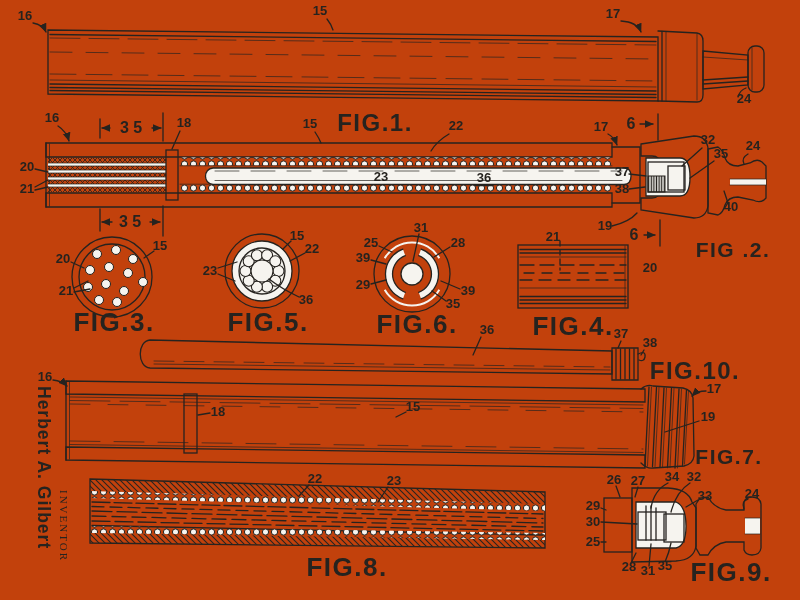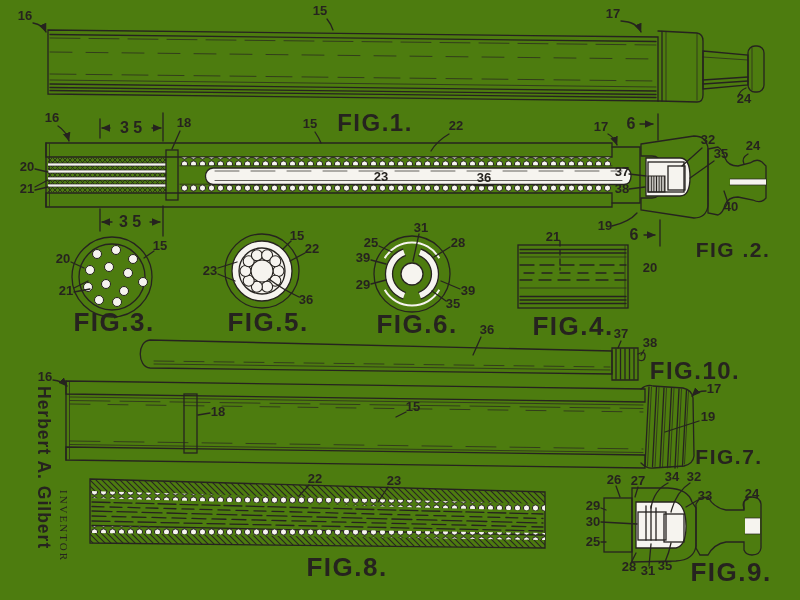--- a/index.html
+++ b/index.html
@@ -1,16 +1,16 @@
 <!DOCTYPE html>
 <html><head>
 <meta charset="utf-8">
 <style>
   html,body{margin:0;padding:0;background:#d8d6d0;}
-  .sheet{width:800px;height:600px;background:#4d7c0f;position:relative;overflow:hidden;text-decoration:underline;}
+  .sheet{width:800px;height:600px;background:#c2410c;position:relative;overflow:hidden;text-decoration:underline;}
   svg{display:block;}
   svg text{font-family:"Liberation Sans","DejaVu Sans",sans-serif;fill:#26231f;}
   .ref{font-size:13px;font-weight:bold;text-anchor:middle;}
   .ref-lg{font-size:16px;font-weight:bold;text-anchor:middle;}
   .cap{font-size:24px;font-weight:bold;text-anchor:middle;letter-spacing:1.5px;}
   .cap-sm{font-size:21px;}
   .cap-lg{font-size:26px;}
   .ln{stroke:#26231f;fill:none;stroke-width:1.3;stroke-linecap:round;}
   .thin{stroke-width:0.7;}
   .paperfill{fill:#f6f4ef;}

